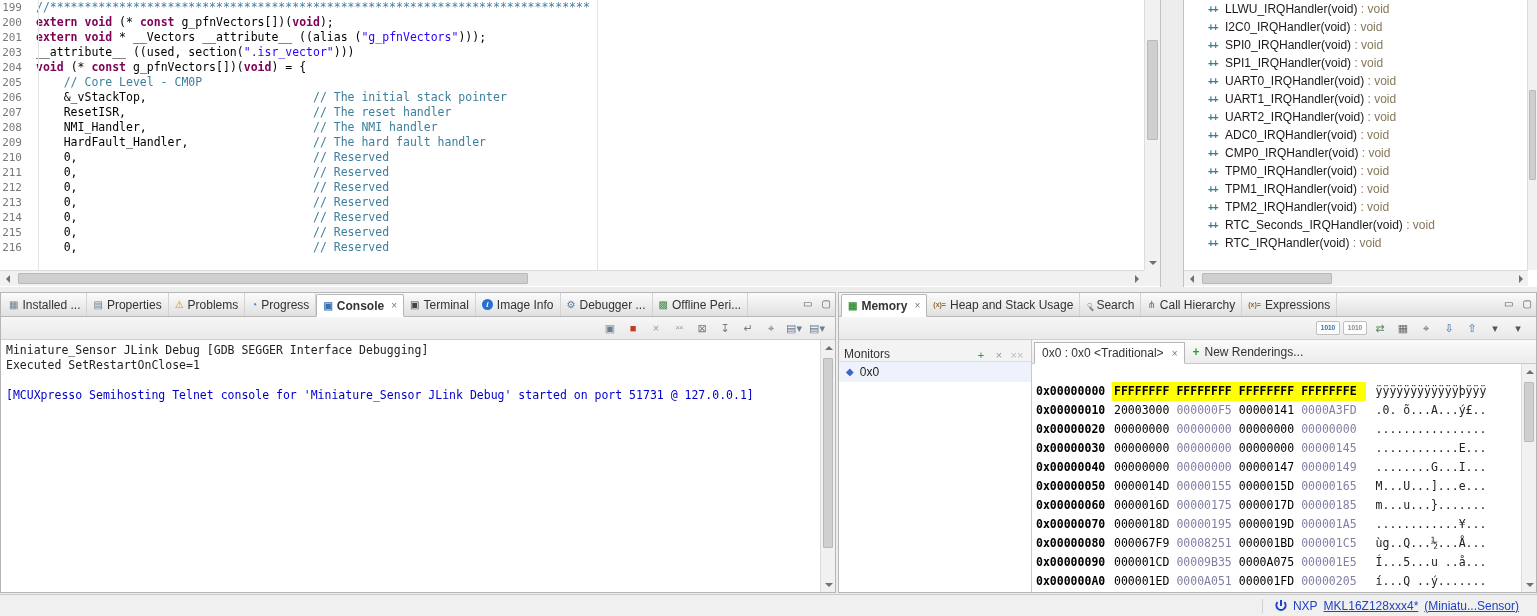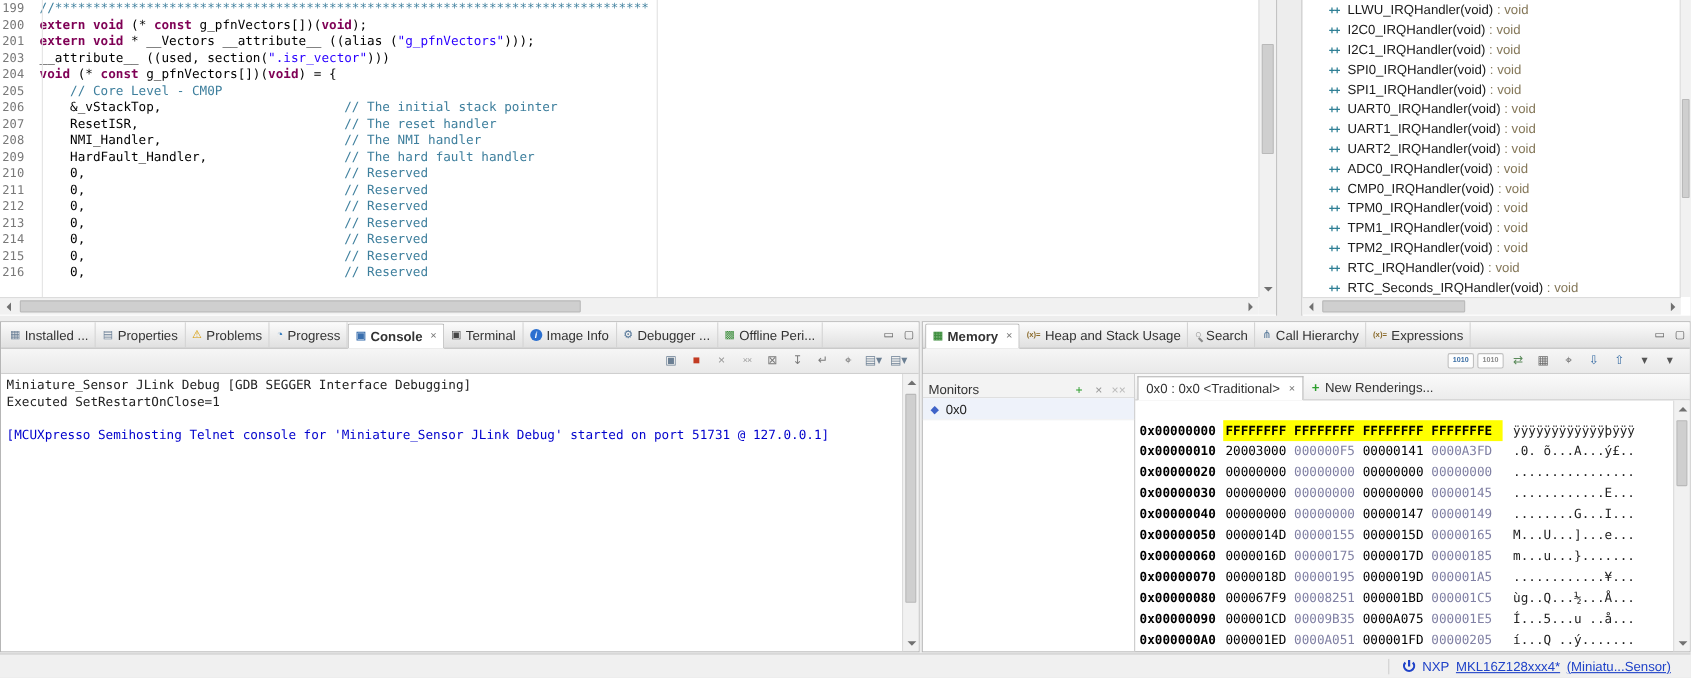--- a/index.html
+++ b/index.html
@@ -142,33 +142,32 @@
     </div>
     <div class="corner" style="right:0;top:270px;width:16px;height:16px"></div>
   </div>
 
   <div class="sash" style="left:1161px;top:0;width:22px;height:287px"></div>
 
   <div id="outline">
     <div id="outline-list">
         <div class="ol-row"><span class="ol-ic">++</span><span class="ol-nm">LLWU_IRQHandler(void)</span><span class="ol-ty"> : void</span></div>
         <div class="ol-row"><span class="ol-ic">++</span><span class="ol-nm">I2C0_IRQHandler(void)</span><span class="ol-ty"> : void</span></div>
-        <div class="ol-row"><span class="ol-ic">++</span><span class="ol-nm">I2C1_IRQHandler(void)</span><span class="ol-ty"> : void</span></div>
         <div class="ol-row"><span class="ol-ic">++</span><span class="ol-nm">SPI0_IRQHandler(void)</span><span class="ol-ty"> : void</span></div>
         <div class="ol-row"><span class="ol-ic">++</span><span class="ol-nm">SPI1_IRQHandler(void)</span><span class="ol-ty"> : void</span></div>
         <div class="ol-row"><span class="ol-ic">++</span><span class="ol-nm">UART0_IRQHandler(void)</span><span class="ol-ty"> : void</span></div>
         <div class="ol-row"><span class="ol-ic">++</span><span class="ol-nm">UART1_IRQHandler(void)</span><span class="ol-ty"> : void</span></div>
         <div class="ol-row"><span class="ol-ic">++</span><span class="ol-nm">UART2_IRQHandler(void)</span><span class="ol-ty"> : void</span></div>
         <div class="ol-row"><span class="ol-ic">++</span><span class="ol-nm">ADC0_IRQHandler(void)</span><span class="ol-ty"> : void</span></div>
         <div class="ol-row"><span class="ol-ic">++</span><span class="ol-nm">CMP0_IRQHandler(void)</span><span class="ol-ty"> : void</span></div>
         <div class="ol-row"><span class="ol-ic">++</span><span class="ol-nm">TPM0_IRQHandler(void)</span><span class="ol-ty"> : void</span></div>
         <div class="ol-row"><span class="ol-ic">++</span><span class="ol-nm">TPM1_IRQHandler(void)</span><span class="ol-ty"> : void</span></div>
         <div class="ol-row"><span class="ol-ic">++</span><span class="ol-nm">TPM2_IRQHandler(void)</span><span class="ol-ty"> : void</span></div>
+        <div class="ol-row"><span class="ol-ic">++</span><span class="ol-nm">RTC_Seconds_IRQHandler(void)</span><span class="ol-ty"> : void</span></div>
         <div class="ol-row"><span class="ol-ic">++</span><span class="ol-nm">RTC_IRQHandler(void)</span><span class="ol-ty"> : void</span></div>
-        <div class="ol-row"><span class="ol-ic">++</span><span class="ol-nm">RTC_Seconds_IRQHandler(void)</span><span class="ol-ty"> : void</span></div>
       </div>
     <div class="sb sb-v" style="right:0;top:0;width:10px;height:270px">
       <div class="thumb" style="top:90px;height:90px;left:1px;width:7px"></div>
     </div>
     <div class="sb sb-h" style="left:0;top:270px;width:344px;height:16px">
       <div class="sb-btn" style="left:0;top:0">
           <div class="tri tri-l"></div>
         </div>
       <div class="thumb" style="left:18px;top:2px;width:130px;height:11px"></div>
       <div class="sb-btn" style="right:0;top:0">

